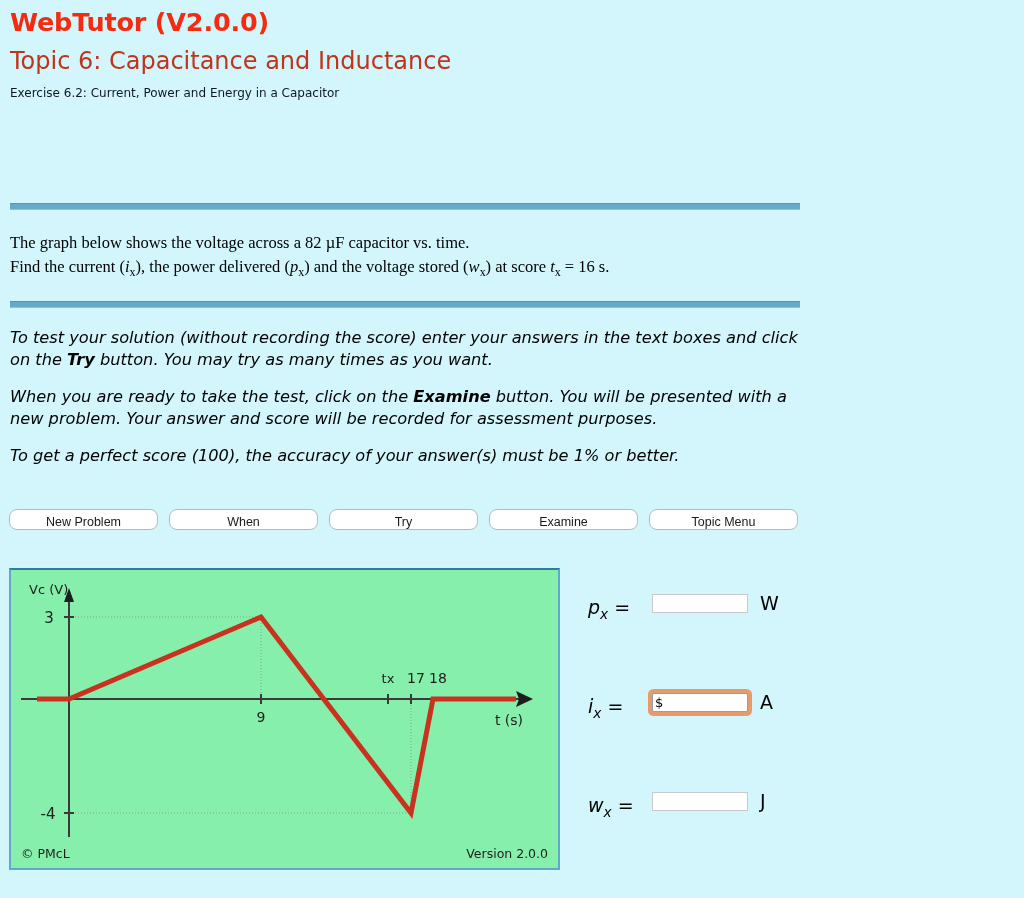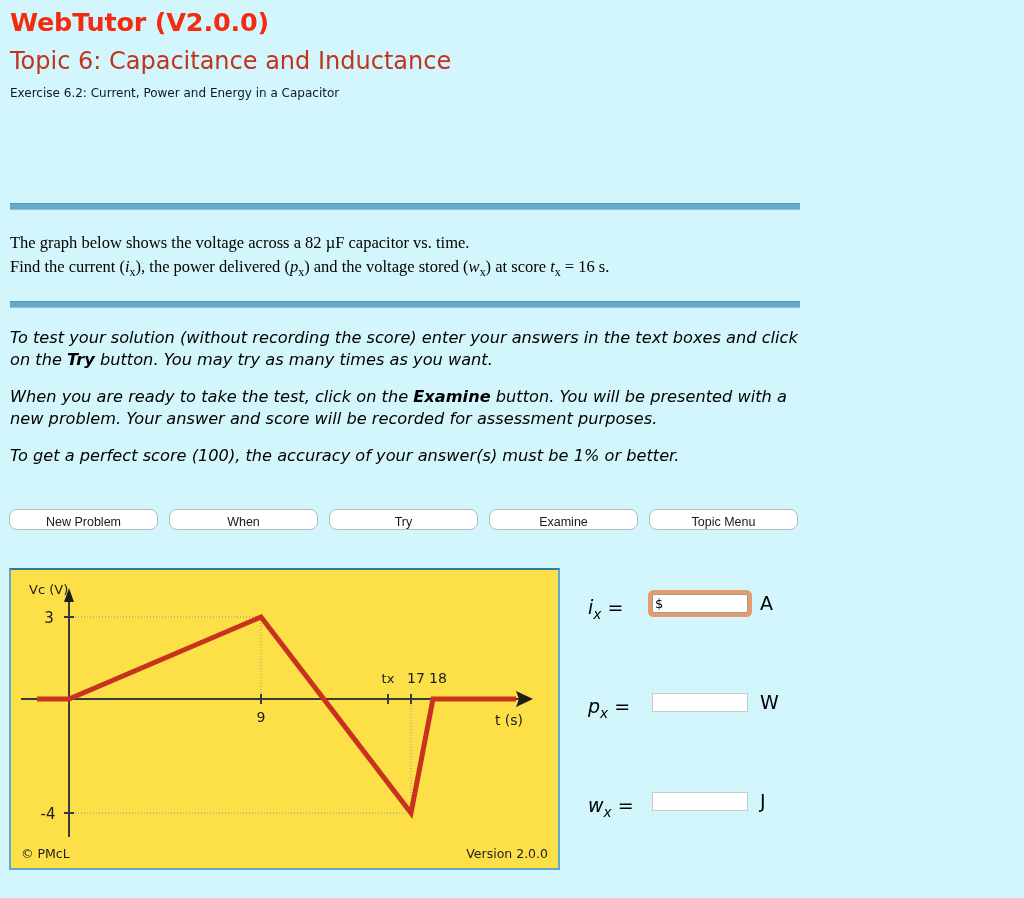--- a/index.html
+++ b/index.html
@@ -116,21 +116,21 @@
     box-sizing: border-box;
   }
 
   
   #graph-panel {
     position: absolute;
     left: 9px;
     top: 568px;
     width: 551px;
     height: 302px;
-    background: #fde047;
+    background: #86efac;
     border: 2px solid #5ea9cb;
     border-top-color: #2d7d9e;
     box-sizing: border-box;
   }
   #graph-svg { display: block; }
   .g-label {
     font-family: "DejaVu Sans", "Liberation Sans", sans-serif;
     fill: #1d1d1d;
   }
 
@@ -249,29 +249,29 @@
       <text class="g-label" x="498" y="155" font-size="14" text-anchor="middle">t (s)</text>
 
       <text class="g-label" x="10" y="288" font-size="12.5">© PMcL</text>
       <text class="g-label" x="537" y="288" font-size="12.5" text-anchor="end">Version 2.0.0</text>
     </svg>
   </div>
 
   <div id="answer-area">
 
     <div class="answer-row">
+      <span class="answer-label"><span>p</span><sub>x</sub><span class="eq"> = </span></span>
+      <input class="answer-input" type="text" value="" style="">
+      <span class="answer-unit">W</span>
+    </div>
+
+    <div class="answer-row">
       <span class="answer-label"><span>i</span><sub>x</sub><span class="eq"> = </span></span>
       <input class="answer-input focused" type="text" value="$" style="">
       <span class="answer-unit">A</span>
-    </div>
-
-    <div class="answer-row">
-      <span class="answer-label"><span>p</span><sub>x</sub><span class="eq"> = </span></span>
-      <input class="answer-input" type="text" value="" style="">
-      <span class="answer-unit">W</span>
     </div>
 
     <div class="answer-row">
       <span class="answer-label"><span>w</span><sub>x</sub><span class="eq"> = </span></span>
       <input class="answer-input" type="text" value="" style="">
       <span class="answer-unit">J</span>
     </div>
 
   </div>
 

